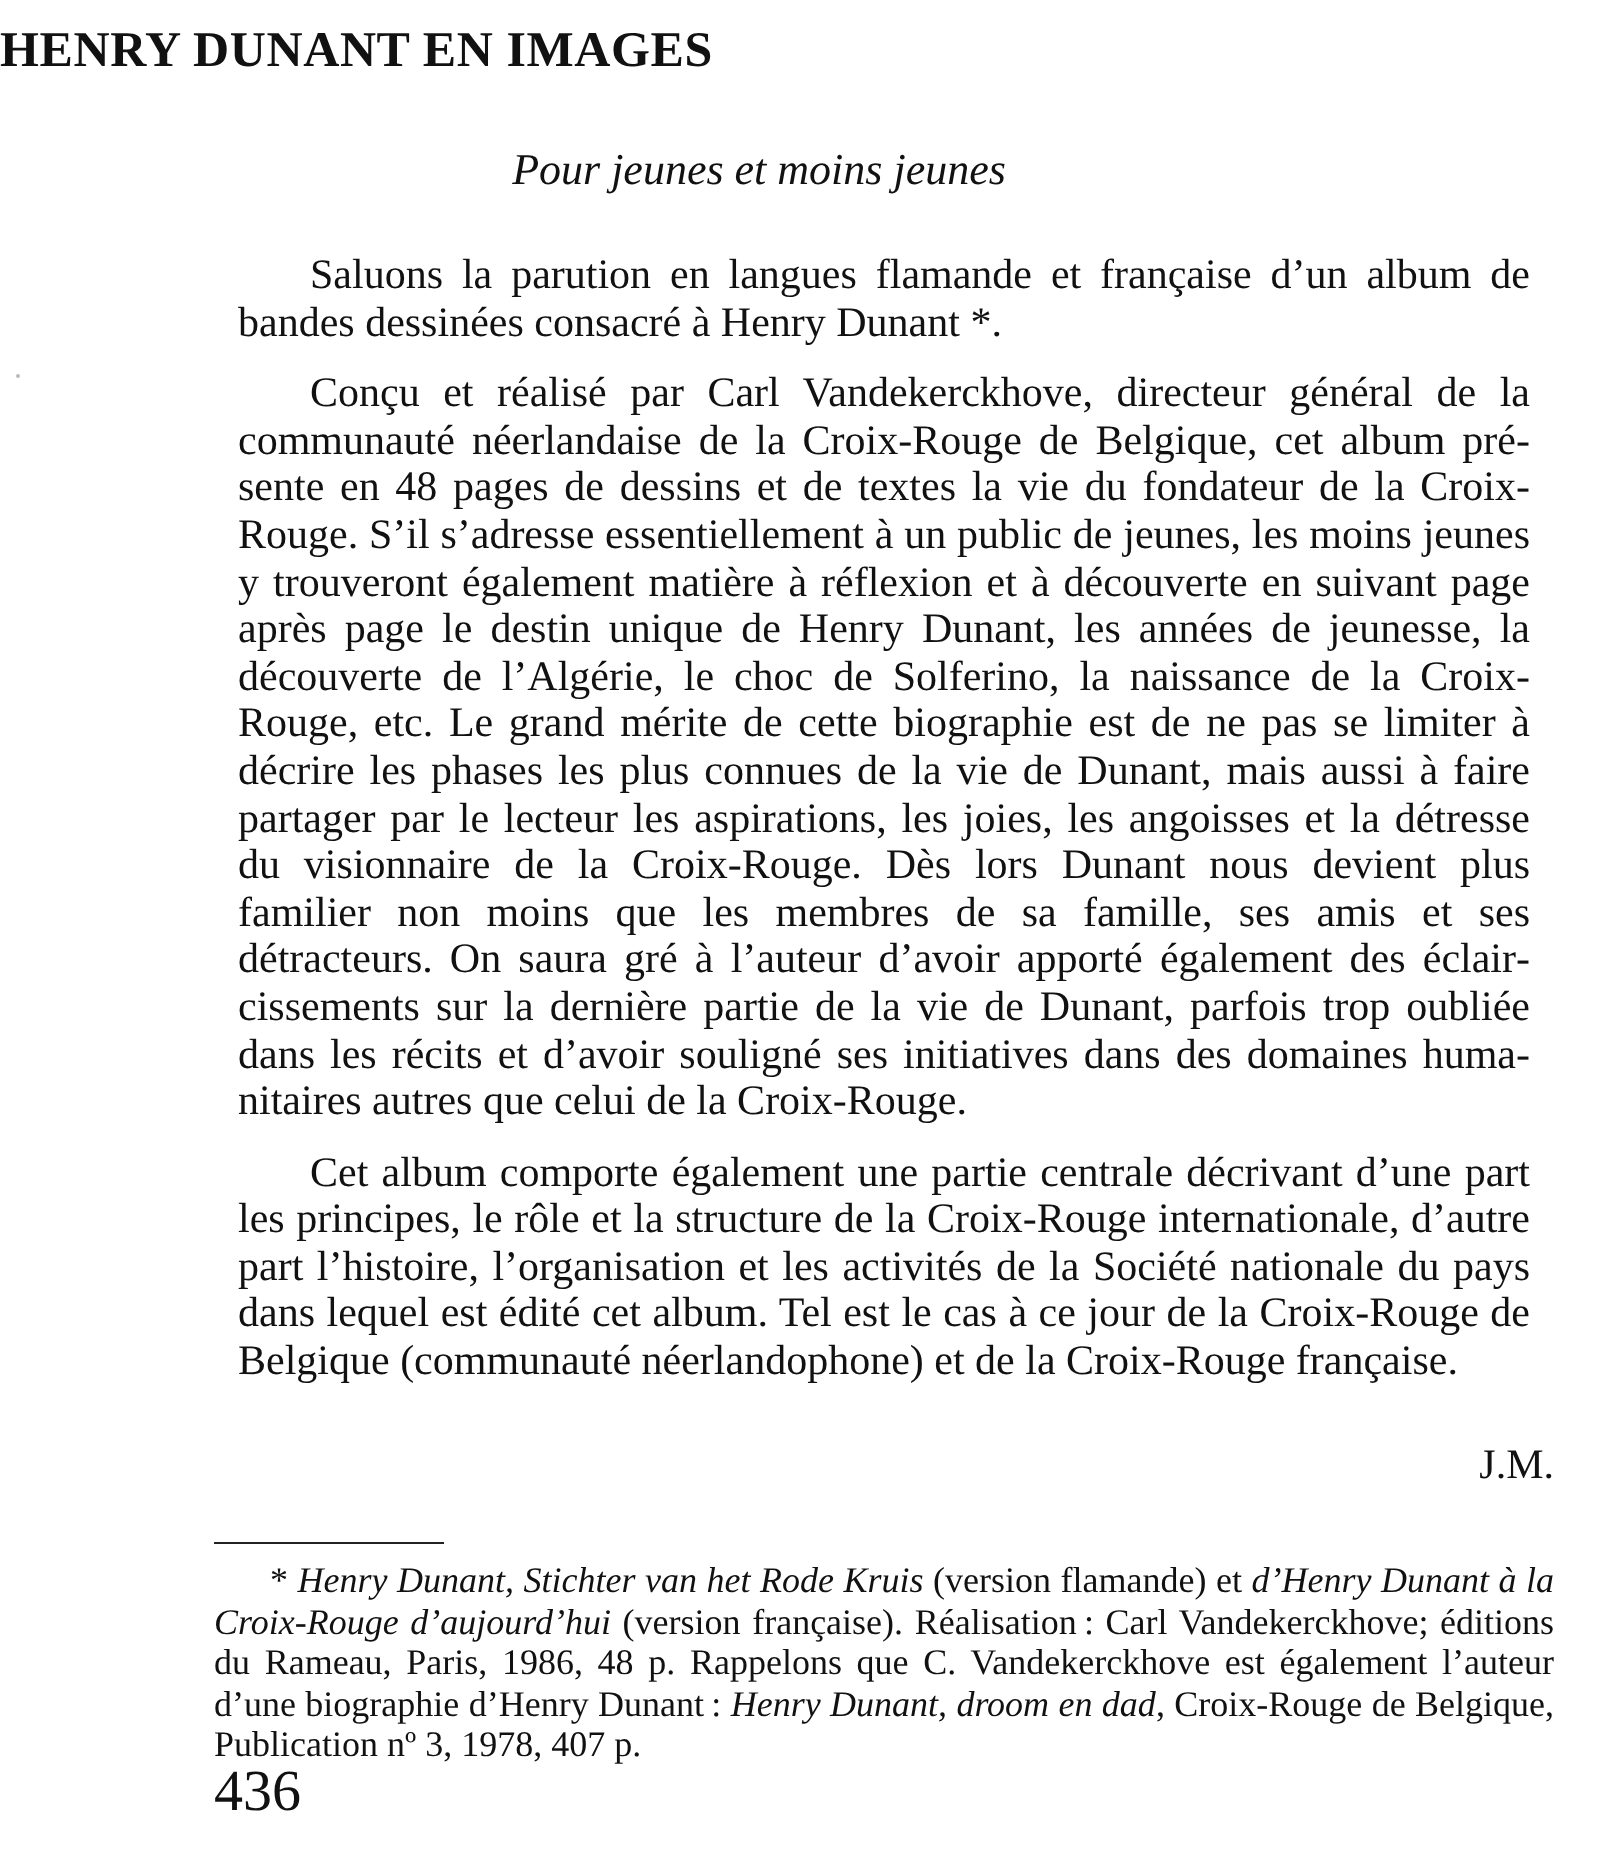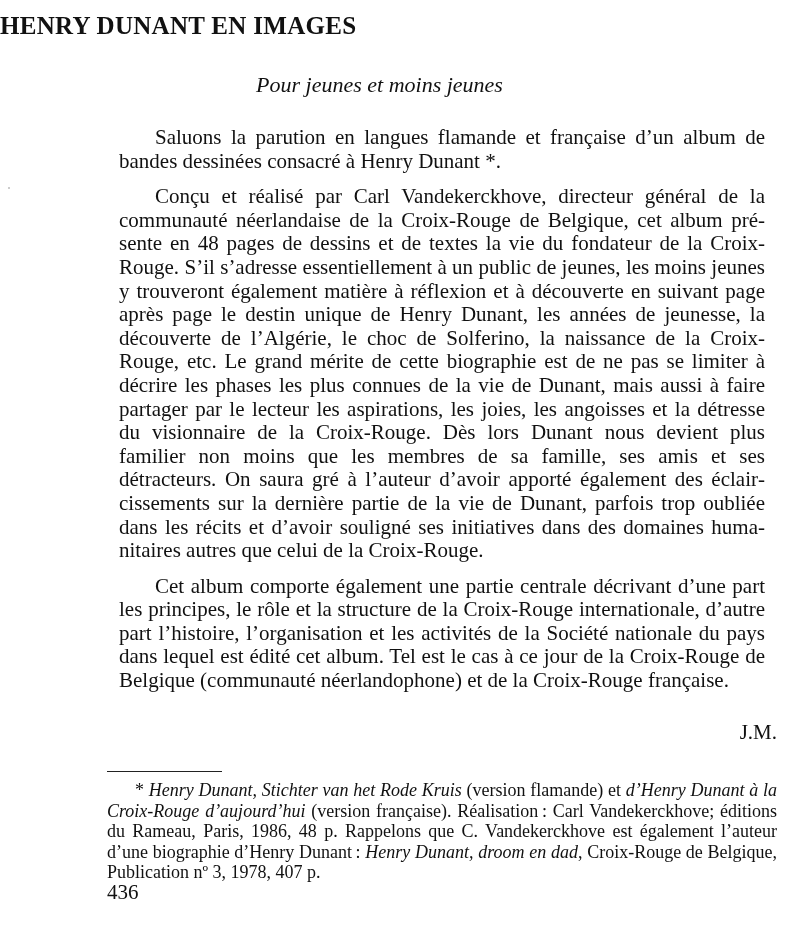--- a/index.html
+++ b/index.html
@@ -12,21 +12,21 @@
   .body { position: absolute; top: 114px; left: 107px; width: 670px;
           font-size: 21px; line-height: 23.6px; text-align: justify; hyphens: manual; }
   .body p { margin: 12px; text-indent: 36px; }
   .sig { position: absolute; top: 720px; left: 107px; width: 670px; text-align: right;
          font-size: 21px; padding-right: 0; }
   .fn-rule { position: absolute; top: 771px; left: 107px; width: 115px; height: 1px; background: #222; }
   .footnote { position: absolute; top: 780px; left: 107px; width: 670px;
               font-size: 18px; line-height: 20.5px; text-align: justify; }
   .footnote p { margin: 0; text-indent: 28px; }
   .footnote i { }
-  .page-num { position: absolute; top: 880px; left: 107px; font-size: 21px; }
+  .page-num { position: absolute; top: 880px; left: 107px; font-size: 29px; }
   .speck { position: absolute; left: 8px; top: 187px; width: 2px; height: 2px; background: #bbb; border-radius: 1px; }
 </style>
 </head>
 <body>
 
 <div class="speck"></div>
 
 <h1 class="title">HENRY DUNANT EN IMAGES</h1>
 <div class="subtitle">Pour jeunes et moins jeunes</div>
 

